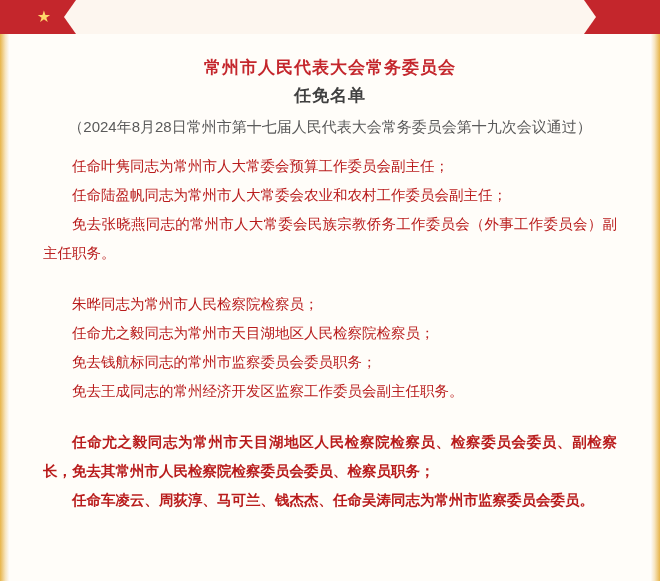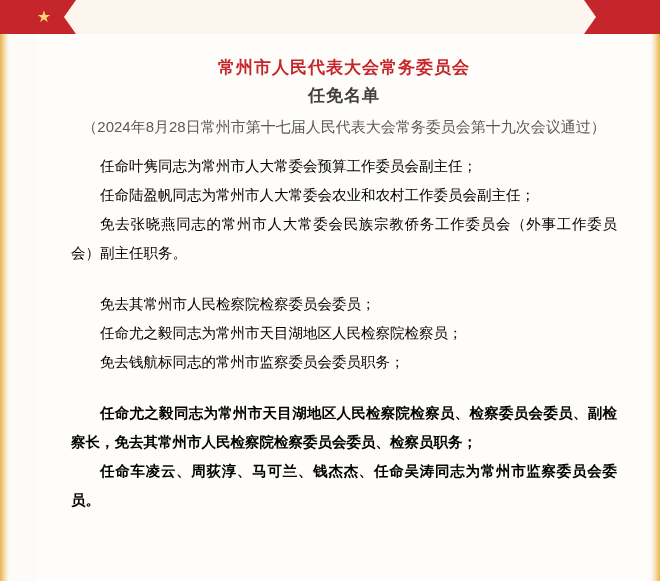--- a/index.html
+++ b/index.html
@@ -94,21 +94,20 @@
   }
   .content {
     position: absolute;
     left: 9px;
     top: 34px;
     right: 9px;
     bottom: 0;
     background: #fffdf9;
     padding: 16px 34px 10px 34px;
     box-sizing: border-box;
-    margin-left: 28px;
   }
   .title {
     text-align: center;
     color: #c4262c;
     font-size: 17px;
     font-weight: bold;
     letter-spacing: 1px;
     line-height: 28px;
     margin-top: 4px;
   }
@@ -122,21 +121,21 @@
   }
   .meta {
     text-align: center;
     color: #5a5a5a;
     font-size: 15px;
     line-height: 26px;
     margin-top: 4px;
     margin-bottom: 12px;
   }
   .para {
-    color: #000000;
+    color: #b91c1c;
     font-size: 14.5px;
     line-height: 29px;
     text-indent: 2em;
     text-align: justify;
     margin: 0;
   }
   .block {
     margin-bottom: 22px;
   }
   .block:last-child {
@@ -163,23 +162,24 @@
     <div class="subtitle">任免名单</div>
     <div class="meta">（2024年8月28日常州市第十七届人民代表大会常务委员会第十九次会议通过）</div>
 
     <div class="block">
       <p class="para">任命叶隽同志为常州市人大常委会预算工作委员会副主任；</p>
       <p class="para">任命陆盈帆同志为常州市人大常委会农业和农村工作委员会副主任；</p>
       <p class="para">免去张晓燕同志的常州市人大常委会民族宗教侨务工作委员会（外事工作委员会）副主任职务。</p>
     </div>
 
     <div class="block">
-      <p class="para">免去其常州市人民检察院检察委员会委员；</p>
+      <p class="para">朱晔同志为常州市人民检察院检察员；</p>
       <p class="para">任命尤之毅同志为常州市天目湖地区人民检察院检察员；</p>
       <p class="para">免去钱航标同志的常州市监察委员会委员职务；</p>
+      <p class="para">免去王成同志的常州经济开发区监察工作委员会副主任职务。</p>
     </div>
 
     <div class="block">
       <p class="para">任命尤之毅同志为常州市天目湖地区人民检察院检察员、检察委员会委员、副检察长，免去其常州市人民检察院检察委员会委员、检察员职务；</p>
       <p class="para">任命车凌云、周荻淳、马可兰、钱杰杰、任命吴涛同志为常州市监察委员会委员。</p>
     </div>
   </div>
 
 </div>
 

